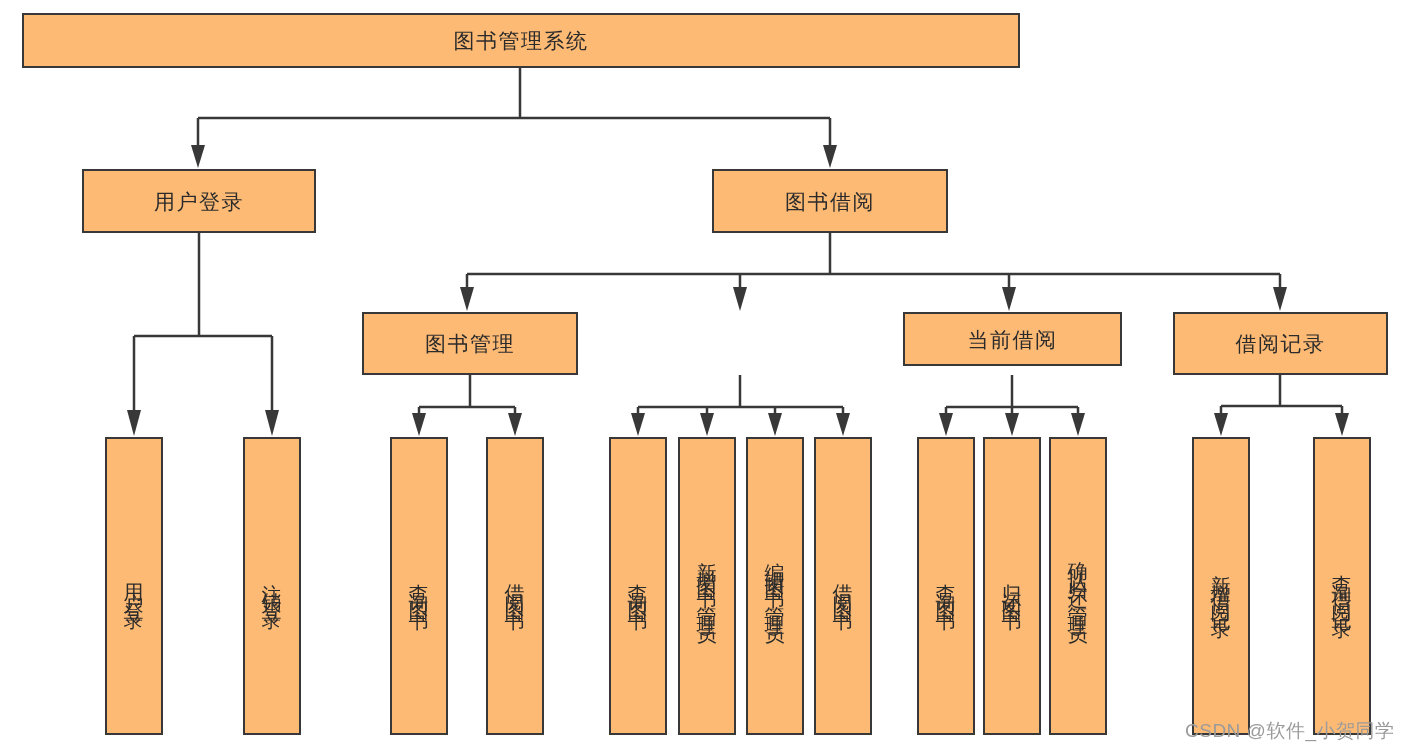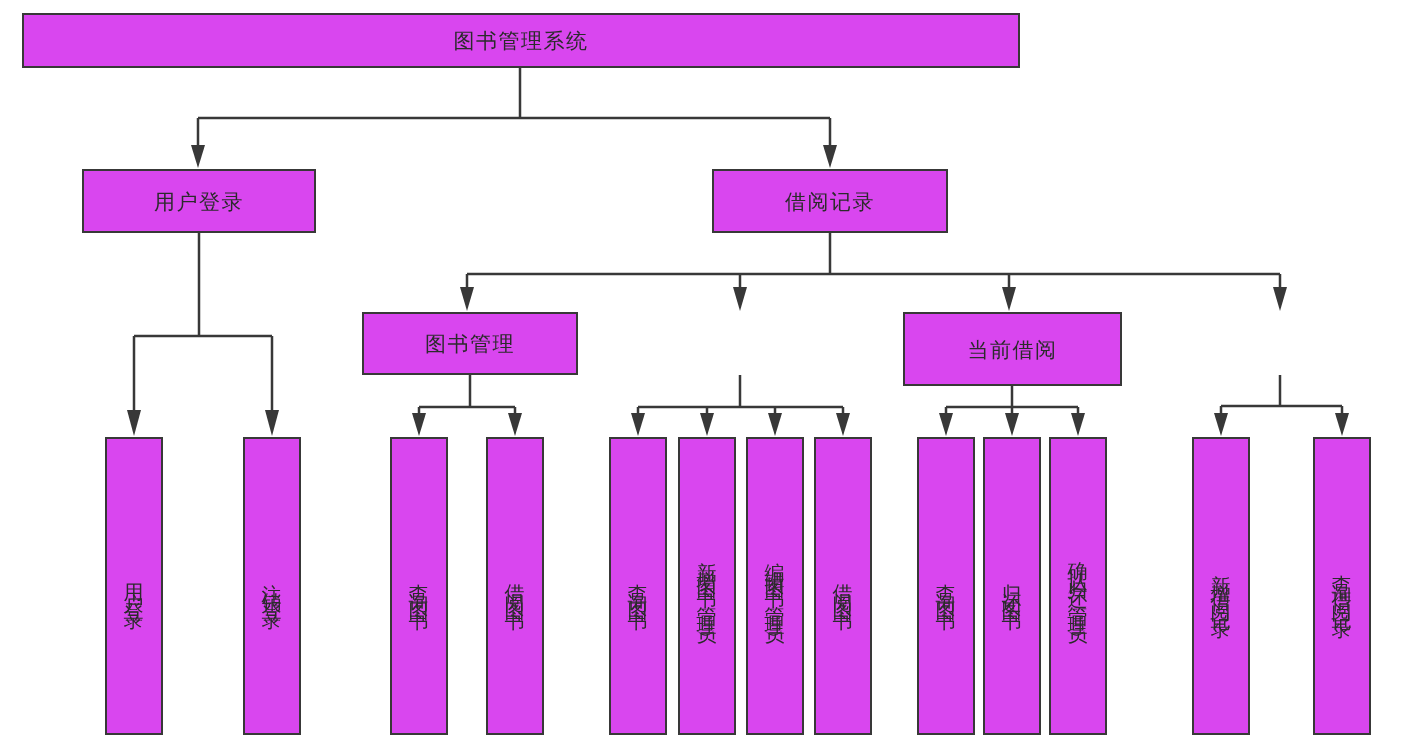--- a/index.html
+++ b/index.html
@@ -18,21 +18,21 @@
   #connectors {
     position: absolute;
     left: 0; top: 0;
     width: 1405px;
     height: 747px;
     pointer-events: none;
   }
   .node {
     position: absolute;
     box-sizing: border-box;
-    background: #d946ef;
+    background: #fdba74;
     border: 2.5px solid #383838;
     color: #2b2b2b;
     display: flex;
     align-items: center;
     justify-content: center;
     text-align: center;
     z-index: 2;
   }
   .h-node {
     font-size: 21px;
@@ -98,37 +98,39 @@
       <polygon points="1005,413 1019,413 1012,436"></polygon>
       <polygon points="1071,413 1085,413 1078,436"></polygon>
       <polygon points="1214,413 1228,413 1221,436"></polygon>
       <polygon points="1335,413 1349,413 1342,436"></polygon>
     </g>
   </svg>
 
   <div class="node h-node" style="left:22px; top:13px; width:998px; height:55px;">图书管理系统</div>
 
   <div class="node h-node" style="left:82px; top:169px; width:234px; height:64px;">用户登录</div>
-  <div class="node h-node" style="left:712px; top:169px; width:236px; height:64px;">借阅记录</div>
+  <div class="node h-node" style="left:712px; top:169px; width:236px; height:64px;">图书借阅</div>
 
   <div class="node h-node" style="left:362px; top:312px; width:216px; height:63px;">图书管理</div>
-  <div class="node h-node" style="left:903px; top:312px; width:219px; height:74px;">当前借阅</div>
+  <div class="node h-node" style="left:903px; top:312px; width:219px; height:54px;">当前借阅</div>
+  <div class="node h-node" style="left:1173px; top:312px; width:215px; height:63px;">借阅记录</div>
 
   <div class="node v-node" style="left:105px; top:437px; width:58px; height:298px;">用户登录</div>
   <div class="node v-node" style="left:243px; top:437px; width:58px; height:298px;">注销登录</div>
 
   <div class="node v-node" style="left:390px; top:437px; width:58px; height:298px;">查询图书</div>
   <div class="node v-node" style="left:486px; top:437px; width:58px; height:298px;">借阅图书</div>
 
   <div class="node v-node" style="left:609px; top:437px; width:58px; height:298px;">查询图书</div>
   <div class="node v-node" style="left:678px; top:437px; width:58px; height:298px;">新增图书（管理员）</div>
   <div class="node v-node" style="left:746px; top:437px; width:58px; height:298px;">编辑图书（管理员）</div>
   <div class="node v-node" style="left:814px; top:437px; width:58px; height:298px;">借阅图书</div>
 
   <div class="node v-node" style="left:917px; top:437px; width:58px; height:298px;">查询图书</div>
   <div class="node v-node" style="left:983px; top:437px; width:58px; height:298px;">归还图书</div>
   <div class="node v-node" style="left:1049px; top:437px; width:58px; height:298px;">确认归还（管理员）</div>
 
   <div class="node v-node" style="left:1192px; top:437px; width:58px; height:298px;">新增借阅记录</div>
   <div class="node v-node" style="left:1313px; top:437px; width:58px; height:298px;">查询借阅记录</div>
 
+  <div id="watermark">CSDN @软件_小贺同学</div>
 
 </div>
 
 </body></html>

